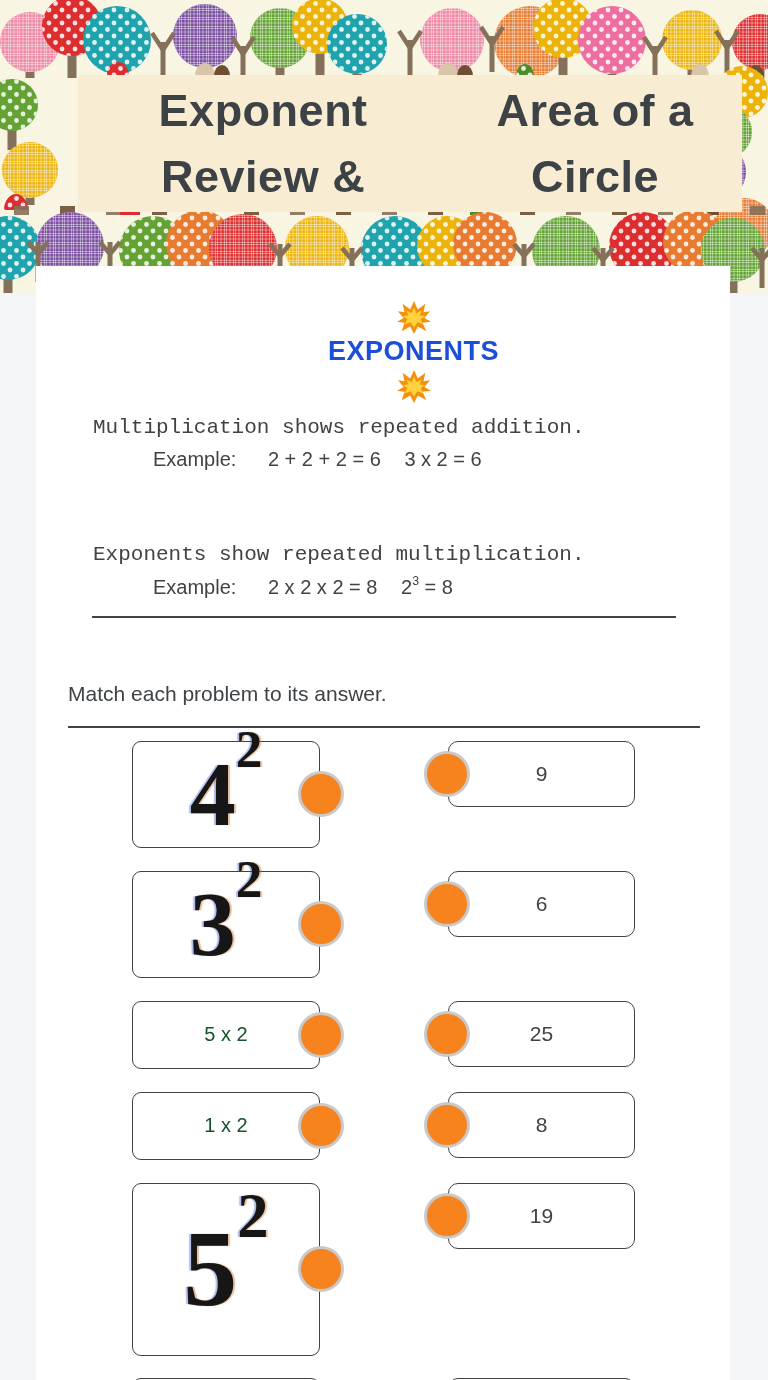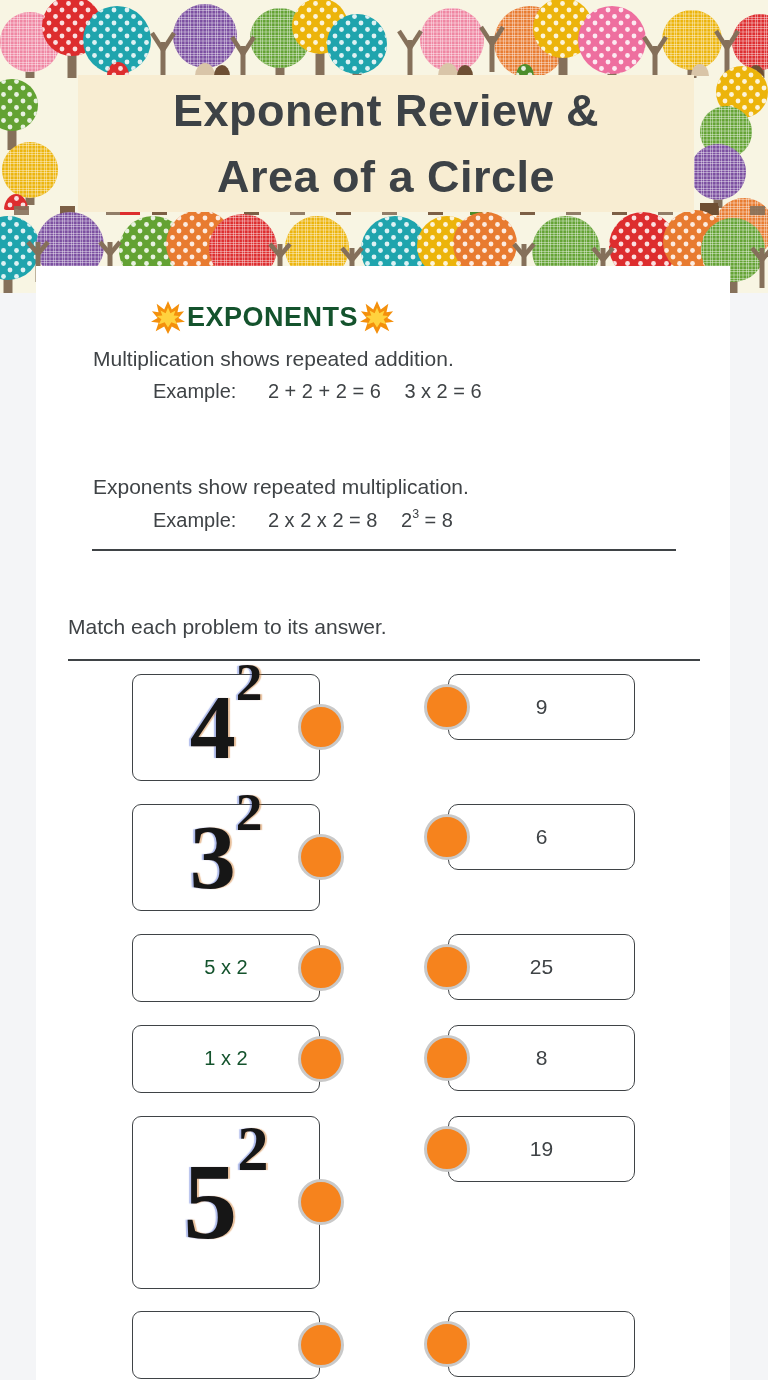--- a/index.html
+++ b/index.html
@@ -3,34 +3,34 @@
 <meta charset="utf-8">
 <style>
   * { margin:0; padding:0; box-sizing:border-box; }
   html,body { width:768px; height:1380px; overflow:hidden; }
   body { font-family:"Liberation Sans", sans-serif; background:#f4f5f7; color:#3f4346; }
   .page { position:relative; width:768px; height:1380px; overflow:hidden; }
 
   
   .banner { position:absolute; left:0; top:0; width:768px; height:293px; background:#f8f5e3; overflow:hidden; }
   .banner svg { position:absolute; left:0; top:0; }
-  .title-box { position:absolute; left:78px; top:75px; width:616px; height:137px;
-               background:#f8edd2; display:flex; flex-direction:column; justify-content:center;
+  .title-box { position:absolute; left:78px; top:75px; width:664px; height:137px;
+               background:#f8edd2; display:flex; flex-direction:row; justify-content:center;
                align-items:center; text-align:center; }
   .title-line { font-size:45px; line-height:66px; font-weight:600; color:#3d4246; letter-spacing:.5px; }
 
   
   .card { position:absolute; left:36px; top:266px; width:694px; height:1114px; background:#ffffff; }
 
   
   .intro { padding:34px 54px 0 57px; }
-  .intro-heading { margin-left:58px; font-size:27px; font-weight:600; color:#14532d;
-                   display:flex; align-items:center; gap:2px; letter-spacing:.5px; }
+  .intro-heading { margin-left:58px; font-size:27px; font-weight:600; color:#1d4ed8;
+                   display:flex; align-items:center; gap:2px; letter-spacing:.5px;flex-direction:column; }
   .boom { width:34px; height:34px; }
-  .intro-line { margin-top:13px; font-size:21px; }
+  .intro-line { margin-top:13px; font-size:21px;font-family:Liberation Mono, monospace; }
   .example-row { margin:9px 0 0 60px; font-size:20px; }
   .example-row .lbl { margin-right:26px; }
   .example-row .eq { margin-right:18px; }
   .pow sup { font-size:.62em; position:relative; top:-.12em; }
   .intro-rule { border:0; border-top:2px solid #3f4346; width:584px; margin:17px 0 0 -1px; }
 
   
   .match { margin-top:64px; padding:0 30px 0 32px; }
   .instruction { font-size:21px; }
   .match-rule { border:0; border-top:2px solid #3f4346; margin-top:20px; }

